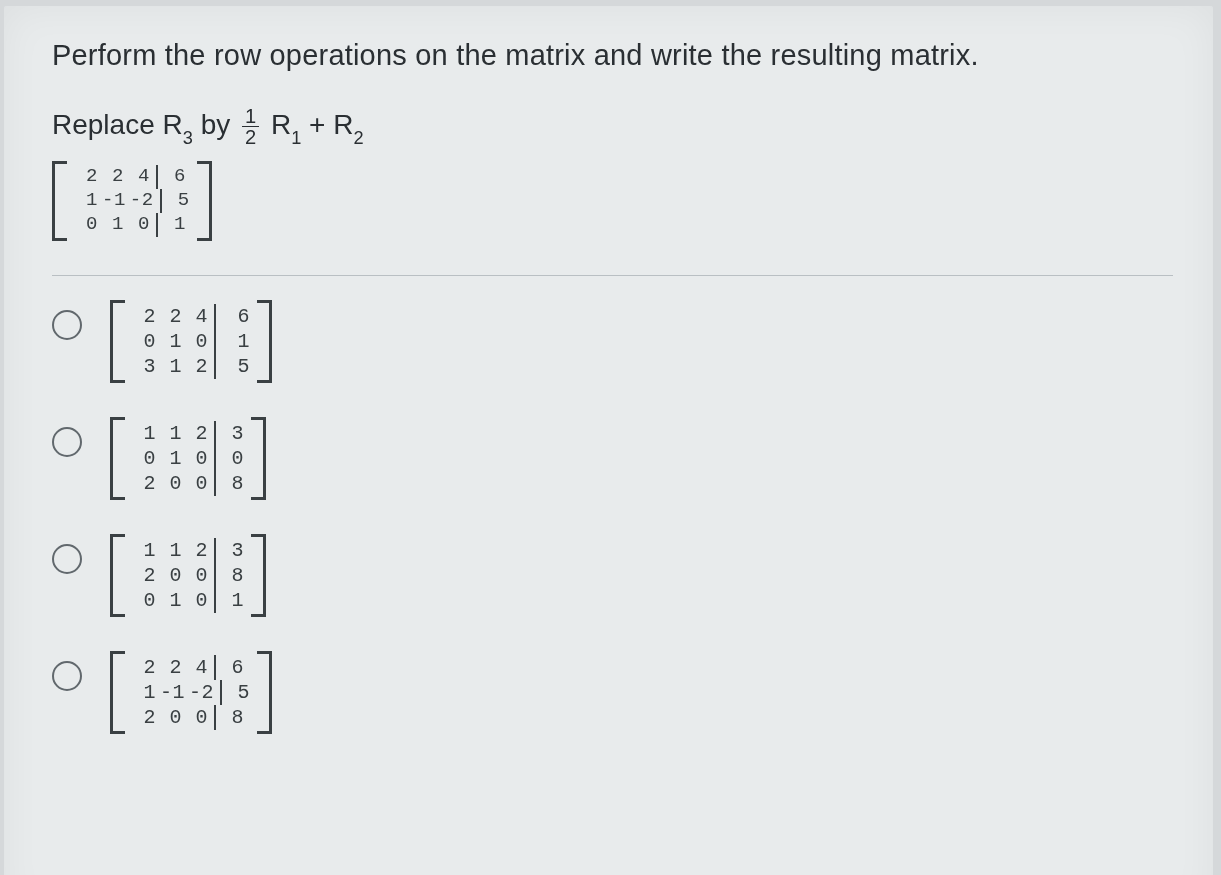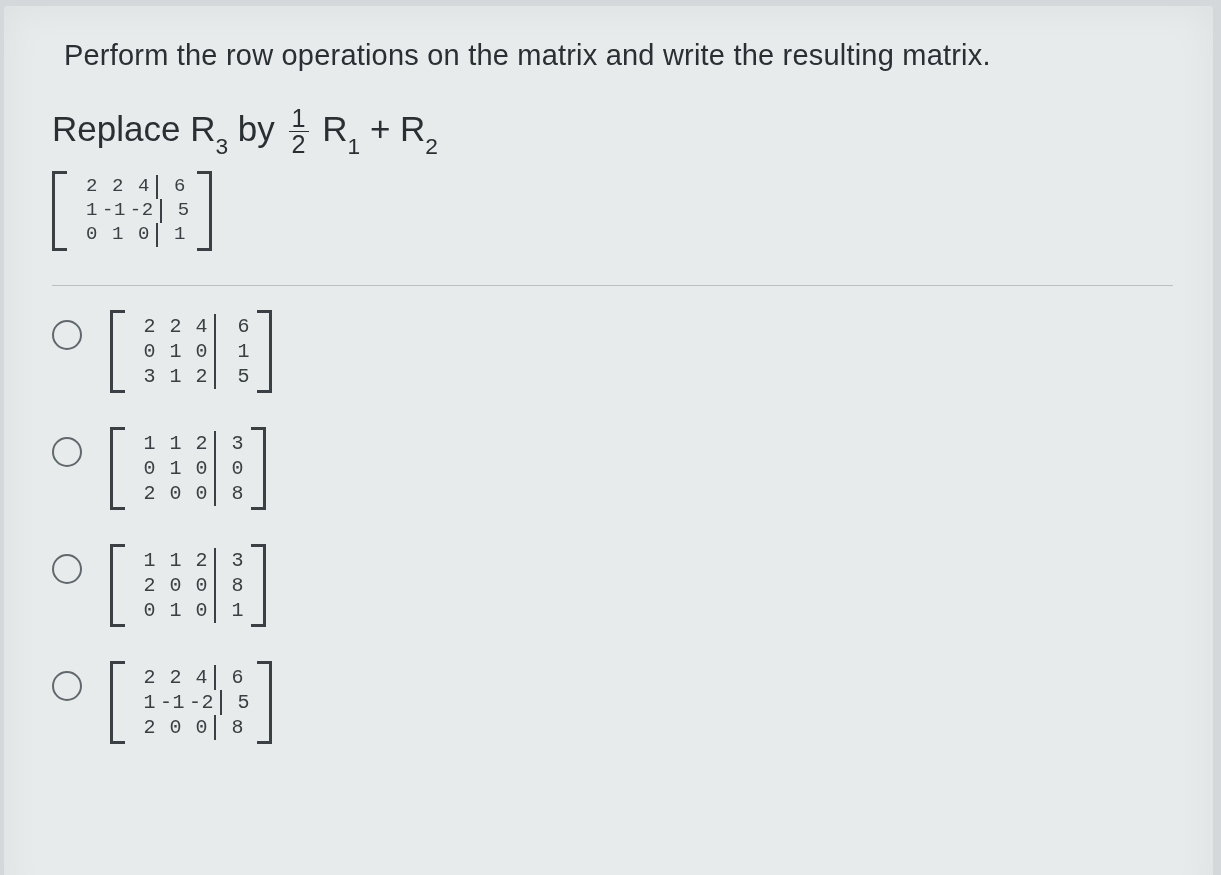--- a/index.html
+++ b/index.html
@@ -1,18 +1,18 @@
 <!DOCTYPE html>
 <html><head>
 <meta charset="utf-8">
 <style>
   html,body{margin:0;padding:0;width:1221px;height:875px;background:#d5d8da;font-family:"Segoe UI",Arial,sans-serif;color:#2a2f33;overflow:hidden}
   .sheet{background:#e8ebec;margin:6px 8px 0 4px;padding:28px 40px 20px 48px;min-height:860px;border-radius:2px;box-shadow:inset 0 0 40px rgba(0,0,0,.05)}
-  .prompt-line1{font-size:29px;line-height:1.45;letter-spacing:.2px;margin:0 0 30px 12px}
-  .prompt-line2{font-size:35px;margin:0 0 14px 0}
+  .prompt-line1{font-size:29px;line-height:1.45;letter-spacing:.2px;margin:0 0 30px 0}
+  .prompt-line2{font-size:28px;margin:0 0 14px 0}
   .prompt-line2 .sub{font-size:.65em;vertical-align:sub;position:relative;top:.2em}
   .frac{display:inline-block;vertical-align:middle;text-align:center;font-size:.72em;line-height:1;margin:0 4px}
   .frac .num{display:block;border-bottom:1.5px solid #2a2f33;padding:0 3px}
   .frac .den{display:block;padding:0 3px}
   .matrix{display:inline-flex;align-items:stretch;font-family:"Courier New",monospace;font-size:20px;line-height:1.25;color:#3a4043;letter-spacing:.5px}
   .matrix.small{font-size:19px}
   .bracket{width:12px;position:relative}
   .bracket::before{content:"";position:absolute;top:0;bottom:0;width:12px;border-top:3px solid #3a4043;border-bottom:3px solid #3a4043}
   .bracket.left::before{left:0;border-left:3px solid #3a4043}
   .bracket.right::before{right:0;border-right:3px solid #3a4043}

